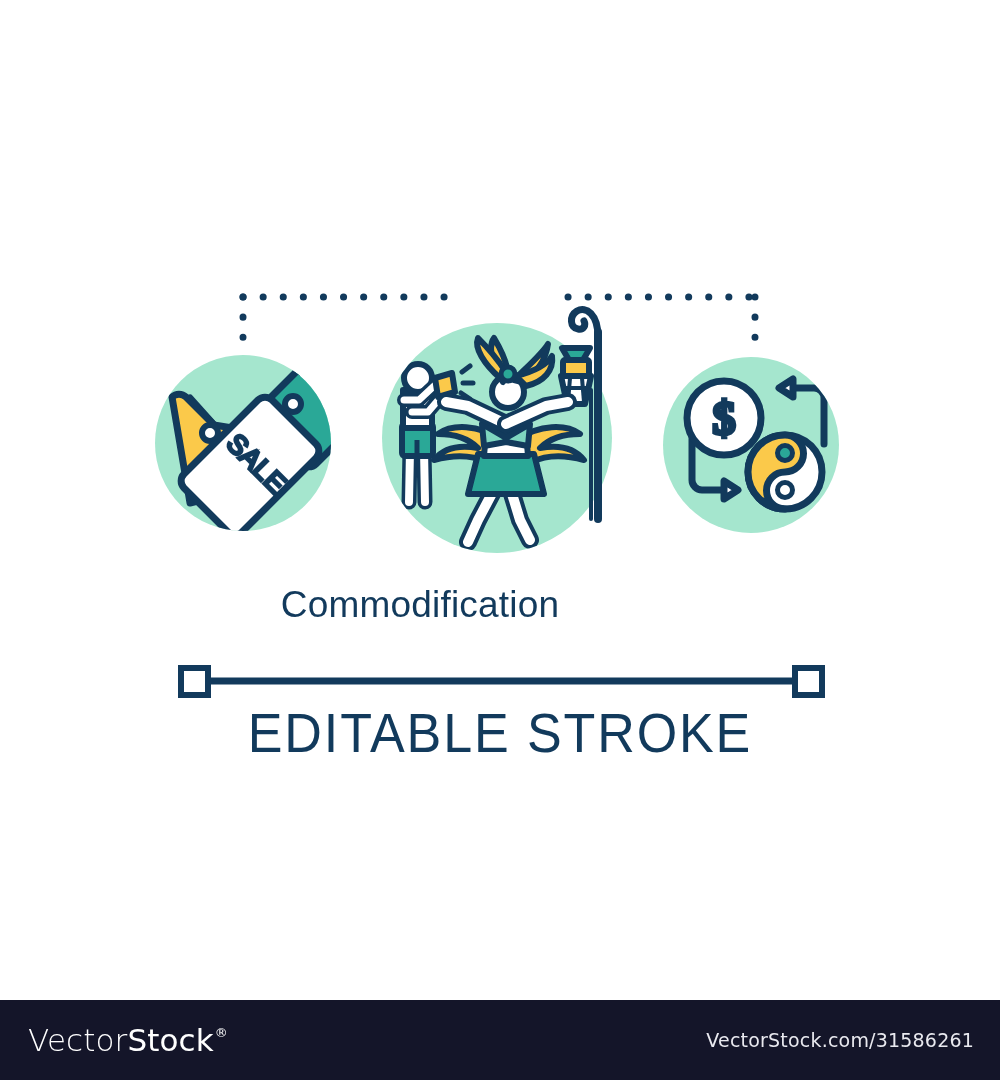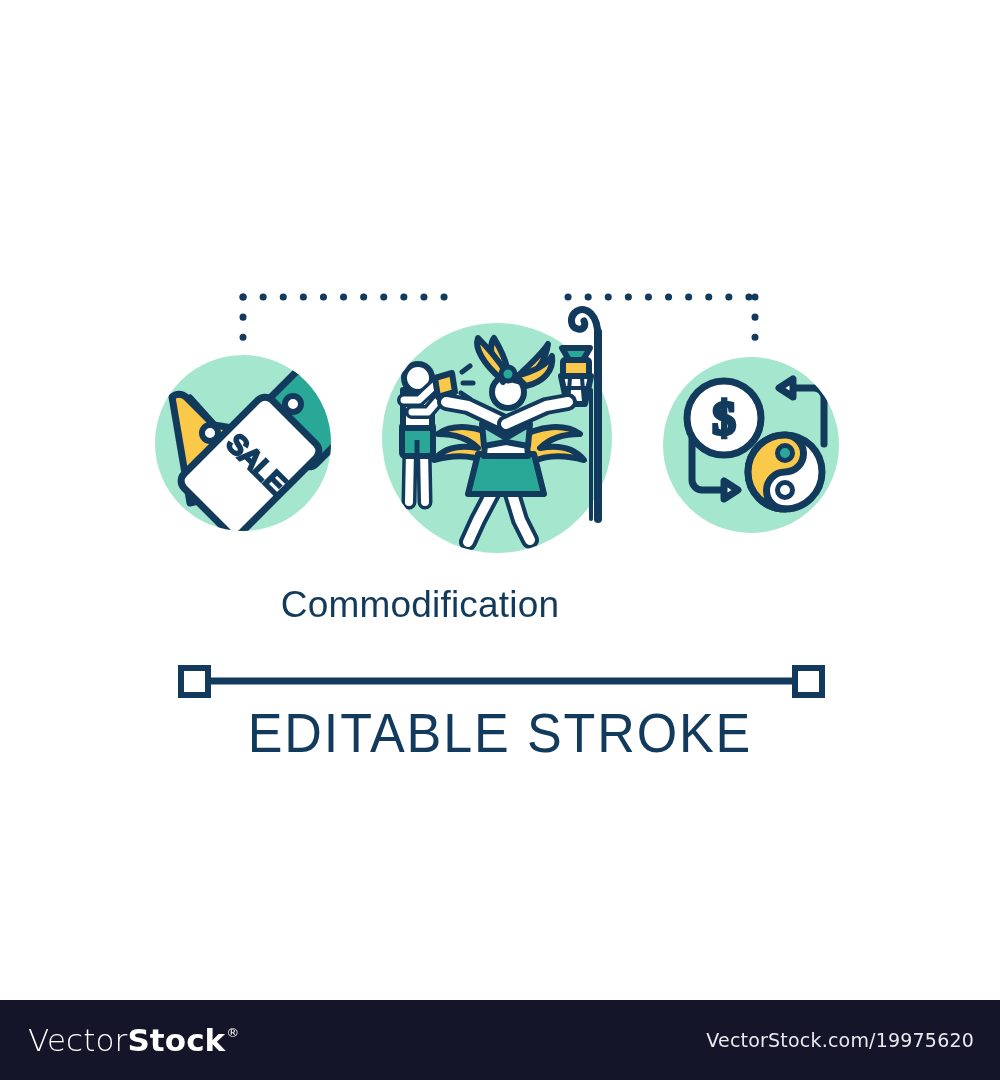--- a/index.html
+++ b/index.html
@@ -48,21 +48,21 @@
     color: #ffffff;
     font-size: 31px;
     letter-spacing: 0.1px;
     font-family: "DejaVu Sans", sans-serif;
     white-space: nowrap;
     display: flex;
     align-items: flex-start;
     line-height: 1;
   }
   #wm-logo .thin { font-weight: 300; }
-  #wm-logo .bold { font-weight: 700; }
+  #wm-logo .bold { font-weight: 400; }
   #wm-logo .reg {
     font-size: 13px;
     line-height: 1;
     position: relative;
     top: 1px;
     margin-left: 1px;
     font-weight: 400;
   }
   #wm-url {
     color: #e9e9ef;
@@ -291,14 +291,14 @@
 
   <div id="editable-stroke-label">EDITABLE STROKE</div>
 </div>
 
 <div id="watermark-bar">
   <div id="wm-logo">
     <span class="thin">Vector</span>
       <span class="bold">Stock</span>
       <span class="reg">®</span>
   </div>
-  <div id="wm-url">VectorStock.com/19975620</div>
+  <div id="wm-url">VectorStock.com/31586261</div>
 </div>
 
 </body></html>

